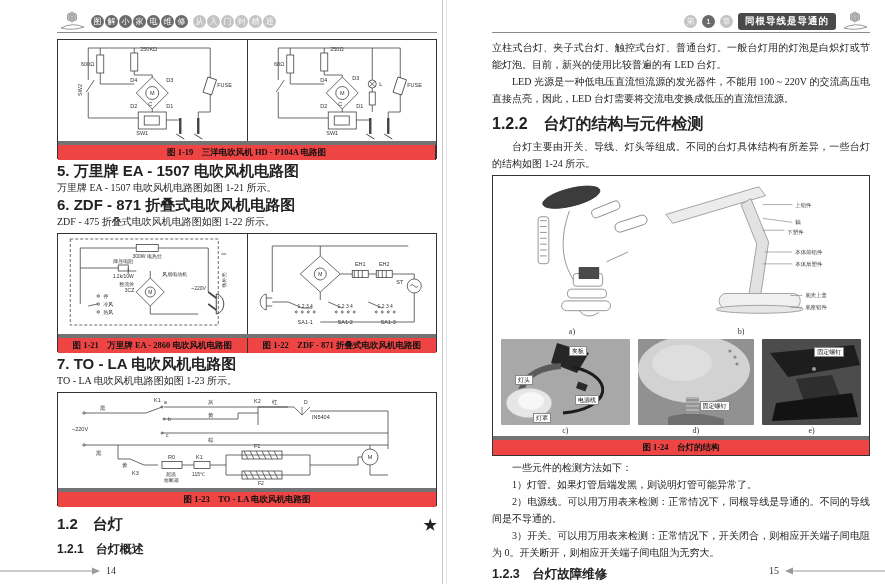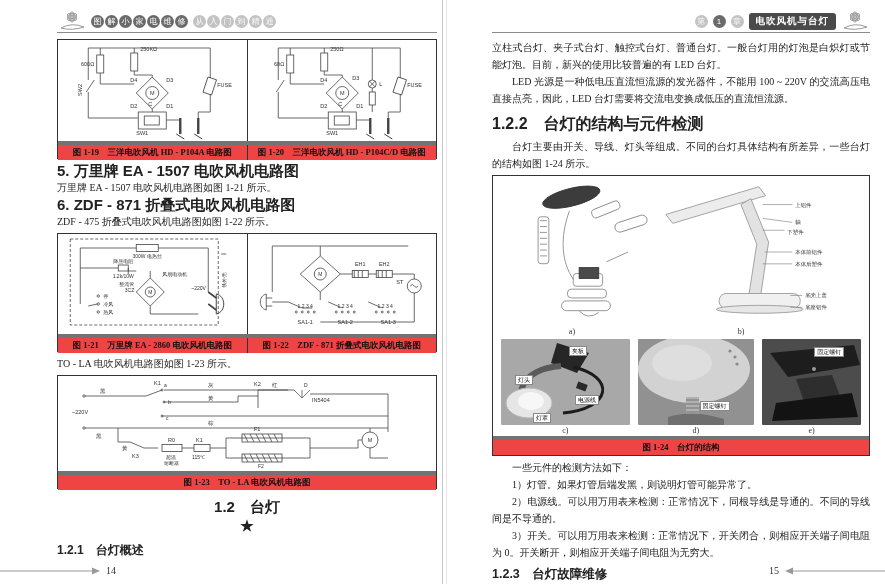--- a/index.html
+++ b/index.html
@@ -23,21 +23,21 @@
   .title-circles{display:inline-flex;margin-left:4px;}
   .chapter-badge{background:#4a4a4a;color:#fff;font-family:"Liberation Sans",sans-serif;font-weight:bold;
       font-size:9.5px;padding:2px 7px;border-radius:3px;margin:0 4px;letter-spacing:1px;}
   .flower{flex:0 0 auto;}
 
   
   .bodyline{font-size:10px;line-height:17px;text-align:justify;margin:0;}
   .indent{text-indent:2em;}
   .bold-item{font-family:"Liberation Sans",sans-serif;font-weight:bold;font-size:15px;line-height:17px;margin:0;}
   .sec-h1{display:flex;justify-content:space-between;align-items:center;font-family:"Liberation Sans",sans-serif;
-      font-weight:bold;font-size:15px;margin:9px 0 2px 0;flex-direction:column;}
+      font-weight:bold;font-size:15px;margin:9px 0 2px 0;}
   .sec-h2{font-family:"Liberation Sans",sans-serif;font-weight:bold;font-size:12px;margin:7px 0 3px 0;}
   .steps-h{font-family:"Liberation Sans",sans-serif;font-weight:bold;font-size:9.5px;line-height:15px;margin:1px 0 0 14px;}
 
   
   .figbox{border:1px solid #333;margin:0 0 3px 0;background:#fff;}
   .figrow{display:flex;}
   .figcell{flex:1;position:relative;}
   .figcell.sep{border-right:1px solid #333;}
   .capbar{display:flex;border-top:4px solid #737373;background:#ef4444;font-weight:bold;}
   .capcell{flex:1;text-align:center;font-size:8.5px;line-height:15px;height:15px;color:#111;overflow:hidden;white-space:nowrap;}
@@ -171,21 +171,20 @@
               <text class="cktlabel" x="90" y="66">C</text>
               <text class="cktlabel" x="131" y="46">L</text>
               <text class="cktlabel" x="94" y="55" text-anchor="middle">M</text>
               <text class="cktlabel" x="78" y="95">SW1</text>
               <text class="cktlabel" x="159" y="47">FUSE</text>
             </svg>
           </div>
         </div>
         <div class="capbar">
           <div class="capcell sep">图 1-19　三洋电吹风机 HD - P104A 电路图</div>
-          <div class="capcell">图 1-20　三洋电吹风机 HD - P104C/D 电路图</div>
         </div>
       </div>
 
       <p class="bold-item">5. 万里牌 EA - 1507 电吹风机电路图</p>
       <p class="bodyline">万里牌 EA - 1507 电吹风机电路图如图 1-21 所示。</p>
       <p class="bold-item">6. ZDF - 871 折叠式电吹风机电路图</p>
       <p class="bodyline" style="margin-bottom:3px">ZDF - 475 折叠式电吹风机电路图如图 1-22 所示。</p>
 
       <div class="figbox" style="height:117px">
         <div class="figrow" style="height:100px">
@@ -267,20 +266,21 @@
               <text class="cktlabel" x="140" y="90" text-anchor="middle">SA1-3</text>
             </svg>
           </div>
         </div>
         <div class="capbar">
           <div class="capcell sep">图 1-21　万里牌 EA - 2860 电吹风机电路图</div>
           <div class="capcell">图 1-22　ZDF - 871 折叠式电吹风机电路图</div>
         </div>
       </div>
 
+      <p class="bold-item">7. TO - LA 电吹风机电路图</p>
       <p class="bodyline" style="margin-bottom:3px">TO - LA 电吹风机电路图如图 1-23 所示。</p>
 
       <div class="figbox" style="height:112px">
         <div class="figrow" style="height:95px">
           <div class="figcell">
             <svg class="ckt" width="100%" height="94" viewBox="0 0 378 94">
               <g fill="none" stroke="#444" stroke-width="0.8">
                 <circle cx="26" cy="20" r="1.2"></circle>
                   <circle cx="26" cy="52" r="1.2"></circle>
                 <path d="M27,20 H88 M88,20 L104,14 M106,14 H230 M104,14 V14"></path>
@@ -360,21 +360,21 @@
       <div class="hdr hdr-right">
         <span class="title-circles hc-light">
             <span class="hc">第</span>
           </span>
         <span class="title-circles">
             <span class="hc">1</span>
           </span>
         <span class="title-circles hc-light">
             <span class="hc">章</span>
           </span>
-        <span class="chapter-badge">电吹风机与台灯</span>
+        <span class="chapter-badge">同根导线是导通的</span>
         <svg class="flower" width="30" height="22" viewBox="0 0 30 22">
           <g fill="none" stroke="#9a9a9a" stroke-width="1">
             <ellipse cx="15" cy="7" rx="3" ry="5"></ellipse>
               <ellipse cx="15" cy="7" rx="3" ry="5" transform="rotate(60 15 7)"></ellipse>
             <ellipse cx="15" cy="7" rx="3" ry="5" transform="rotate(120 15 7)"></ellipse>
               <circle cx="15" cy="7" r="2" fill="#bbb"></circle>
             <path d="M4,18 Q15,12 27,17 Q15,21 4,18 Z"></path>
           </g>
         </svg>
       </div>

